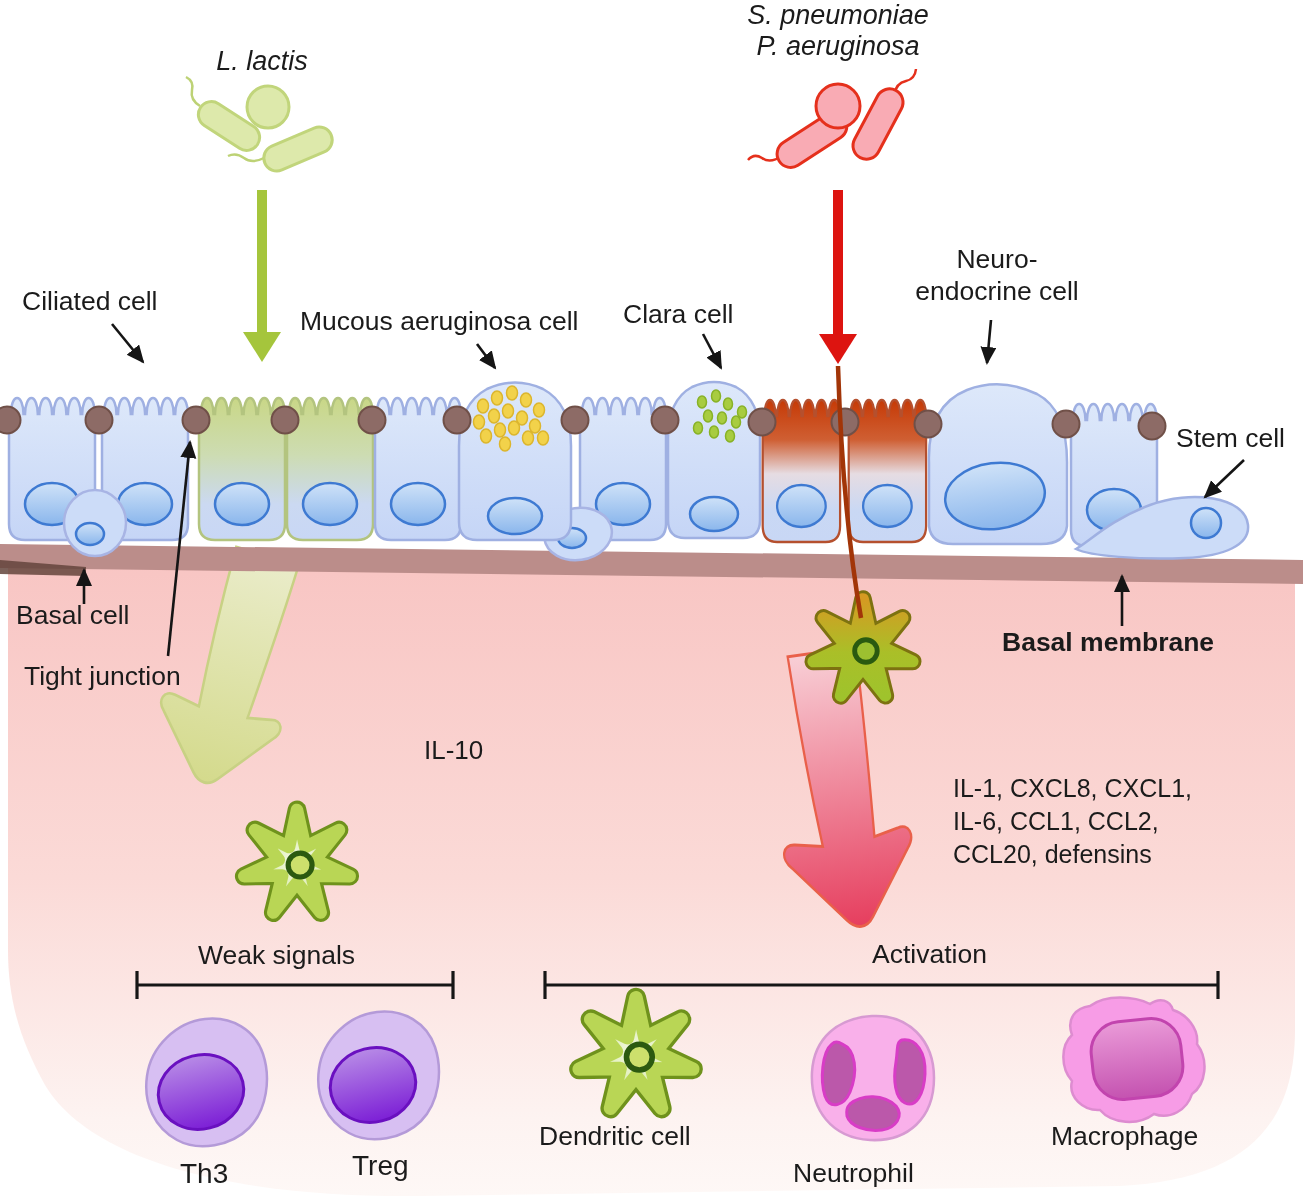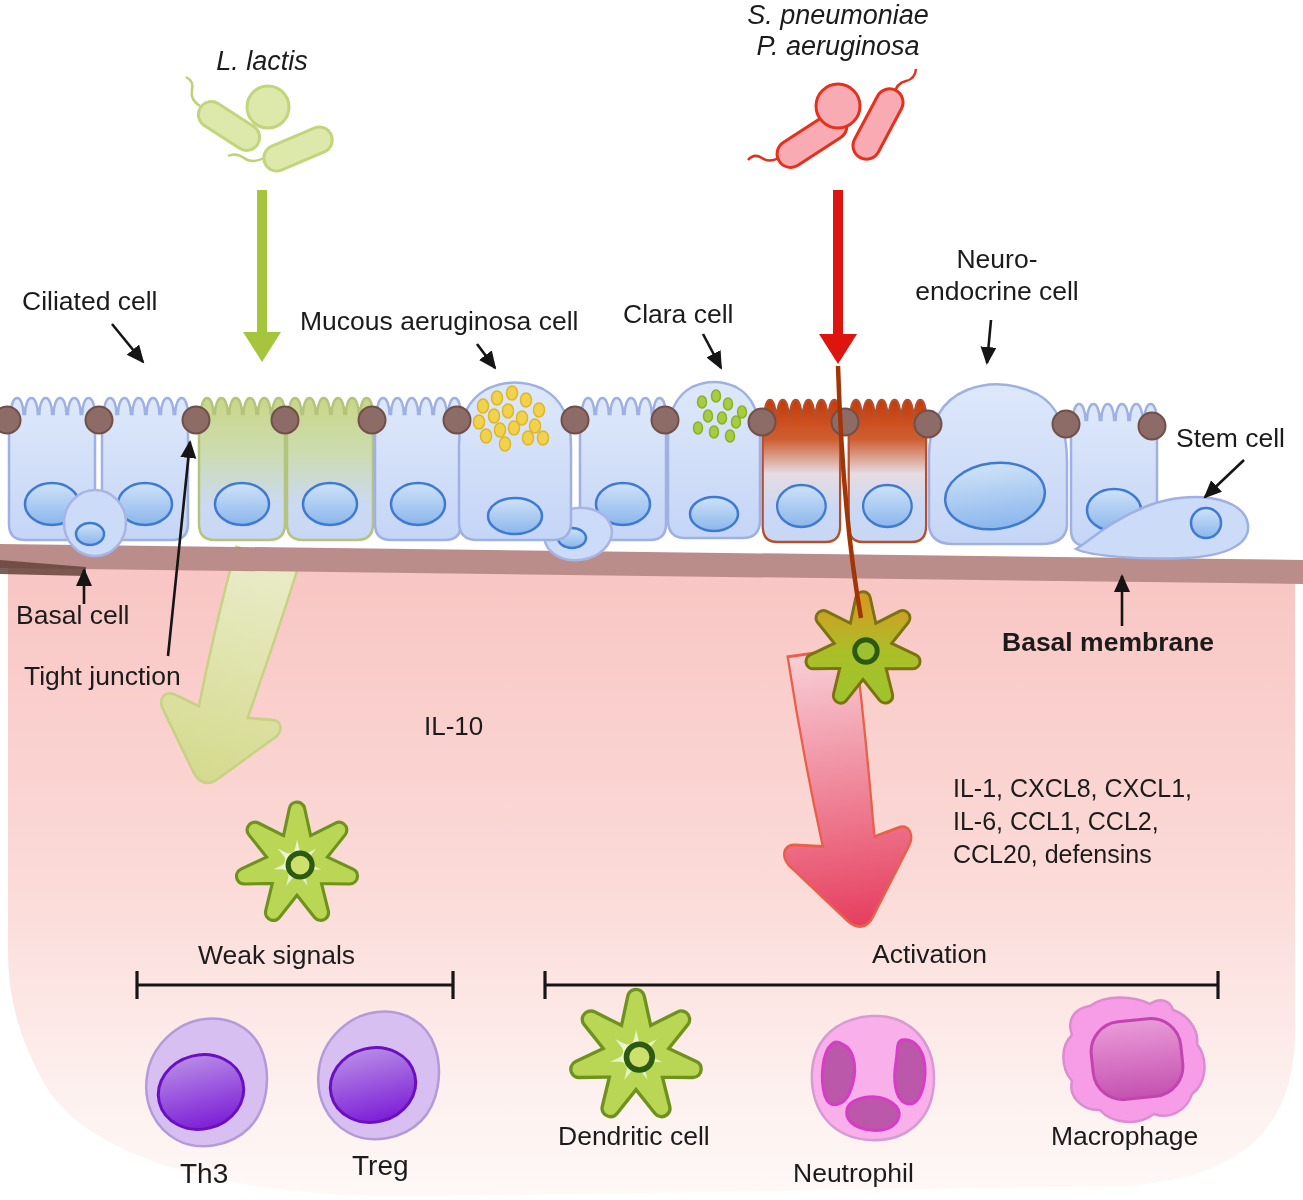--- a/index.html
+++ b/index.html
@@ -329,35 +329,35 @@
 </div>
 
 <div class="lbl" style="left:1176px;top:423px;">Stem cell</div>
 
 <div class="lbl" style="left:16px;top:600px;">Basal cell</div>
 
 <div class="lbl" style="left:24px;top:661px;">Tight junction</div>
 
 <div class="lbl" style="left:1002px;top:627px;font-weight:bold;">Basal membrane</div>
 
-<div class="lbl" style="left:424px;top:712px;font-size:26px;">IL-10</div>
+<div class="lbl" style="left:424px;top:736px;font-size:26px;">IL-10</div>
 
 <div class="lbl cyto" style="left:953px;top:772px;">
   <div>IL-1, CXCL8, CXCL1,</div>
   <div>IL-6, CCL1, CCL2,</div>
   <div>CCL20, defensins</div>
 </div>
 
 <div class="lbl" style="left:198px;top:940px;">Weak signals</div>
 
 <div class="lbl" style="left:824px;top:939px;margin-left:48px;">Activation</div>
 
 <div class="lbl big" style="left:180px;top:1158px;">Th3</div>
 
 <div class="lbl big" style="left:352px;top:1150px;">Treg</div>
 
-<div class="lbl" style="left:558px;top:1121px;">Dendritic cell</div>
+<div class="lbl" style="left:539px;top:1121px;">Dendritic cell</div>
 
 <div class="lbl" style="left:793px;top:1158px;">Neutrophil</div>
 
 <div class="lbl" style="left:1051px;top:1121px;">Macrophage</div>
 
 </div>
 
 </body></html>

